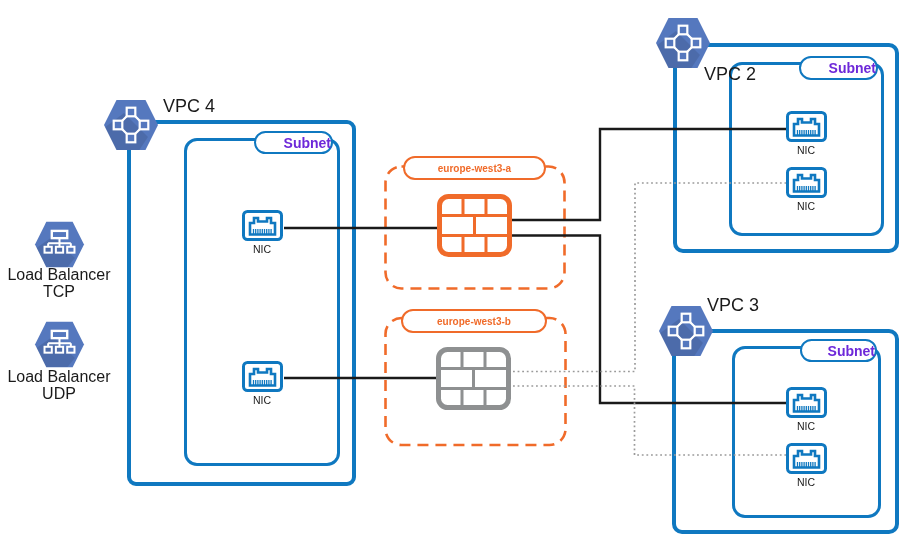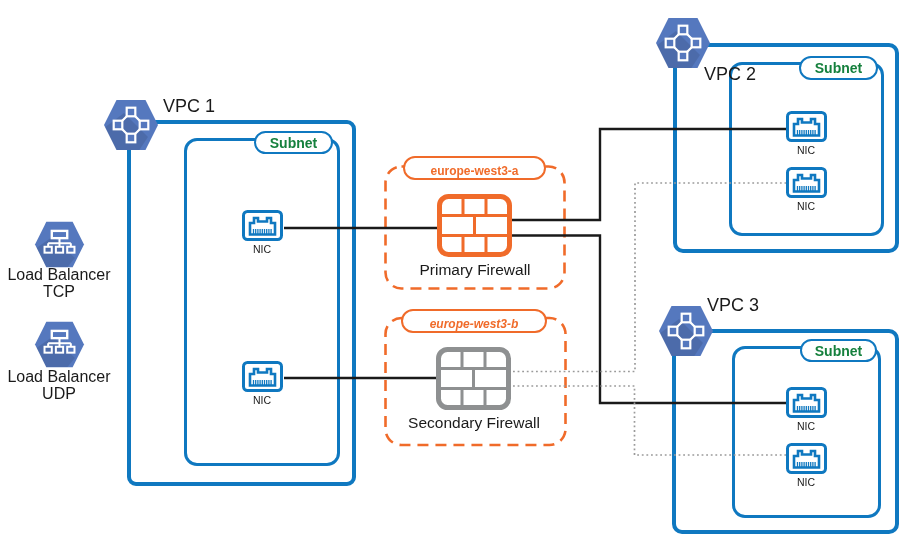--- a/index.html
+++ b/index.html
@@ -7,24 +7,24 @@
     position:relative; width:923px; height:553px; background:#fff; overflow:hidden;
     font-family:"Liberation Sans", sans-serif; color:#1a1a1a;
   }
   .abs { position:absolute; box-sizing:border-box; }
   
   .vpc-box    { border:4px solid #0F78C0; border-radius:10px; background:transparent; }
   .subnet-box { border:3px solid #0F78C0; border-radius:13px; background:transparent; }
   
   .pill { background:#fff; display:flex; align-items:center; justify-content:center;
           box-sizing:border-box; white-space:nowrap; }
-  .subnet-pill { border:2.5px solid #0F78C0; border-radius:13px; color:#15803d;
-                 font-size:14px; font-weight:bold; }
+  .subnet-pill { border:2.5px solid #0F78C0; border-radius:13px; color:#6d28d9;
+                 font-size:14px; font-weight:bold;justify-content:flex-end; }
   .zone-pill   { border:2.5px solid #F06B2A; border-radius:13px; color:#F06B2A;
-                 font-size:12px; font-weight:bold;align-items:flex-end; }
+                 font-size:10px; font-weight:bold; }
   .vpc-title { font-size:18px; color:#1a1a1a; white-space:nowrap; }
   .fw-label  { font-size:15.5px; text-align:center; color:#1a1a1a; }
   .nic-label { font-size:10.5px; text-align:center; color:#1a1a1a; }
   .lb-label  { font-size:16px; text-align:center; color:#1a1a1a; line-height:17px; }
   .overlay { position:absolute; left:0; top:0; }
   svg { display:block; }
 </style>
 </head>
 <body>
 
@@ -122,21 +122,21 @@
   <div class="abs lb-label" style="left:0px; top:368px; width:118px;">
     <div>Load Balancer</div>
     <div>UDP</div>
   </div>
 
   <span class="abs" style="left:102px; top:98px;">
     <svg width="58" height="54">
         <use href="#sym-hex-vpc" width="58" height="54"></use>
       </svg>
   </span>
-  <div class="abs vpc-title" style="left:163px; top:96px;">VPC 1</div>
+  <div class="abs vpc-title" style="left:163px; top:96px;">VPC 4</div>
   <div class="abs pill subnet-pill" style="left:254px; top:131px; width:79px; height:23px;">
     <span>Subnet</span>
   </div>
 
   <span class="abs" style="left:242px; top:210px;">
     <svg width="41" height="31">
         <use href="#sym-nic" width="41" height="31"></use>
       </svg>
   </span>
   <div class="abs nic-label" style="left:232px; top:243px; width:60px;">NIC</div>
@@ -149,31 +149,29 @@
   <div class="abs nic-label" style="left:232px; top:394px; width:60px;">NIC</div>
 
   <div class="abs pill zone-pill" style="left:403px; top:156px; width:143px; height:24px;">
     <span>europe-west3-a</span>
   </div>
   <span class="abs" style="left:437px; top:194px; color:#F06B2A;">
     <svg width="75" height="63">
         <use href="#sym-firewall" width="75" height="63"></use>
       </svg>
   </span>
-  <div class="abs fw-label" style="left:375px; top:261px; width:200px;">Primary Firewall</div>
-
-  <div class="abs pill zone-pill" style="left:401px; top:309px; width:146px; height:24px;font-style:italic;">
+
+  <div class="abs pill zone-pill" style="left:401px; top:309px; width:146px; height:24px;">
     <span>europe-west3-b</span>
   </div>
   <span class="abs" style="left:436px; top:347px; color:#8E9091;">
     <svg width="75" height="63">
         <use href="#sym-firewall" width="75" height="63"></use>
       </svg>
   </span>
-  <div class="abs fw-label" style="left:374px; top:414px; width:200px;">Secondary Firewall</div>
 
   <span class="abs" style="left:654px; top:16px;">
     <svg width="58" height="54">
         <use href="#sym-hex-vpc" width="58" height="54"></use>
       </svg>
   </span>
   <div class="abs vpc-title" style="left:704px; top:19px;margin-top:45px;">VPC 2</div>
   <div class="abs pill subnet-pill" style="left:799px; top:56px; width:79px; height:24px;">
     <span>Subnet</span>
   </div>

